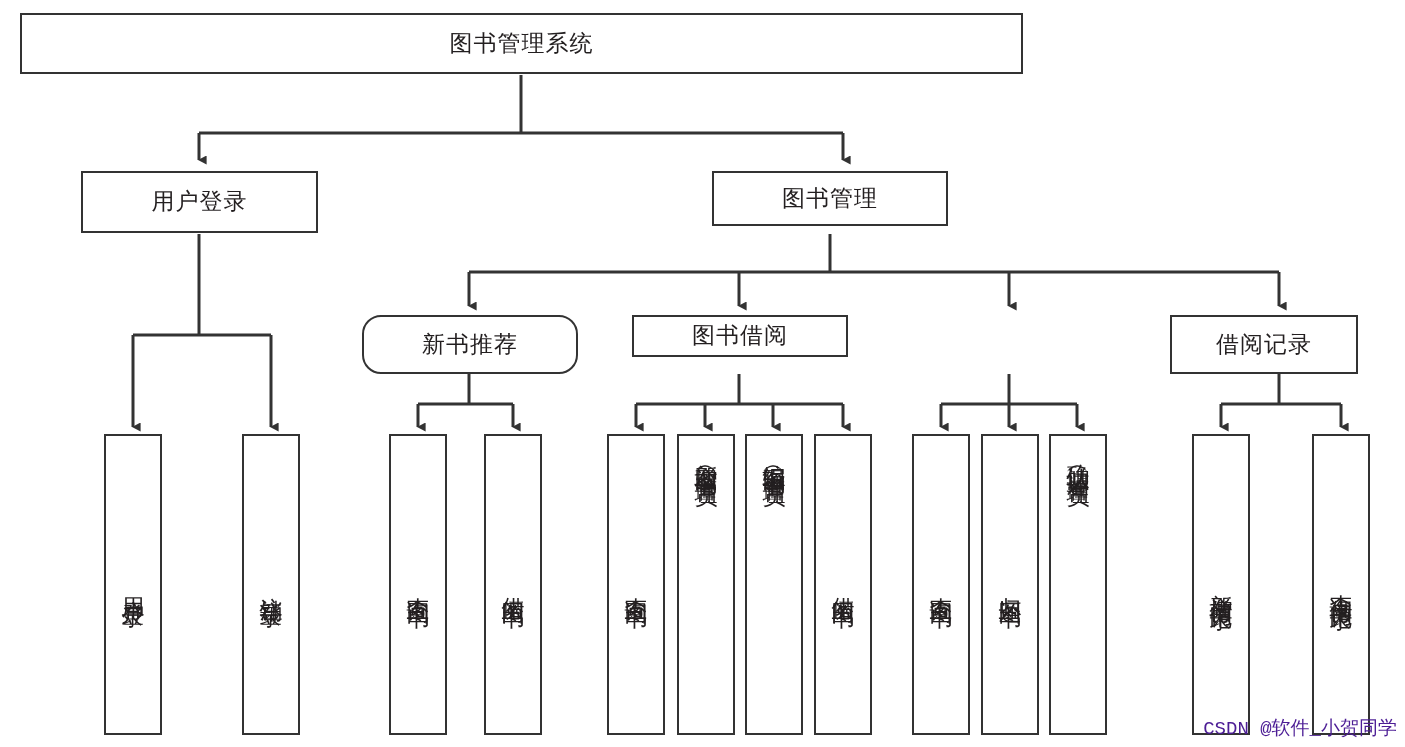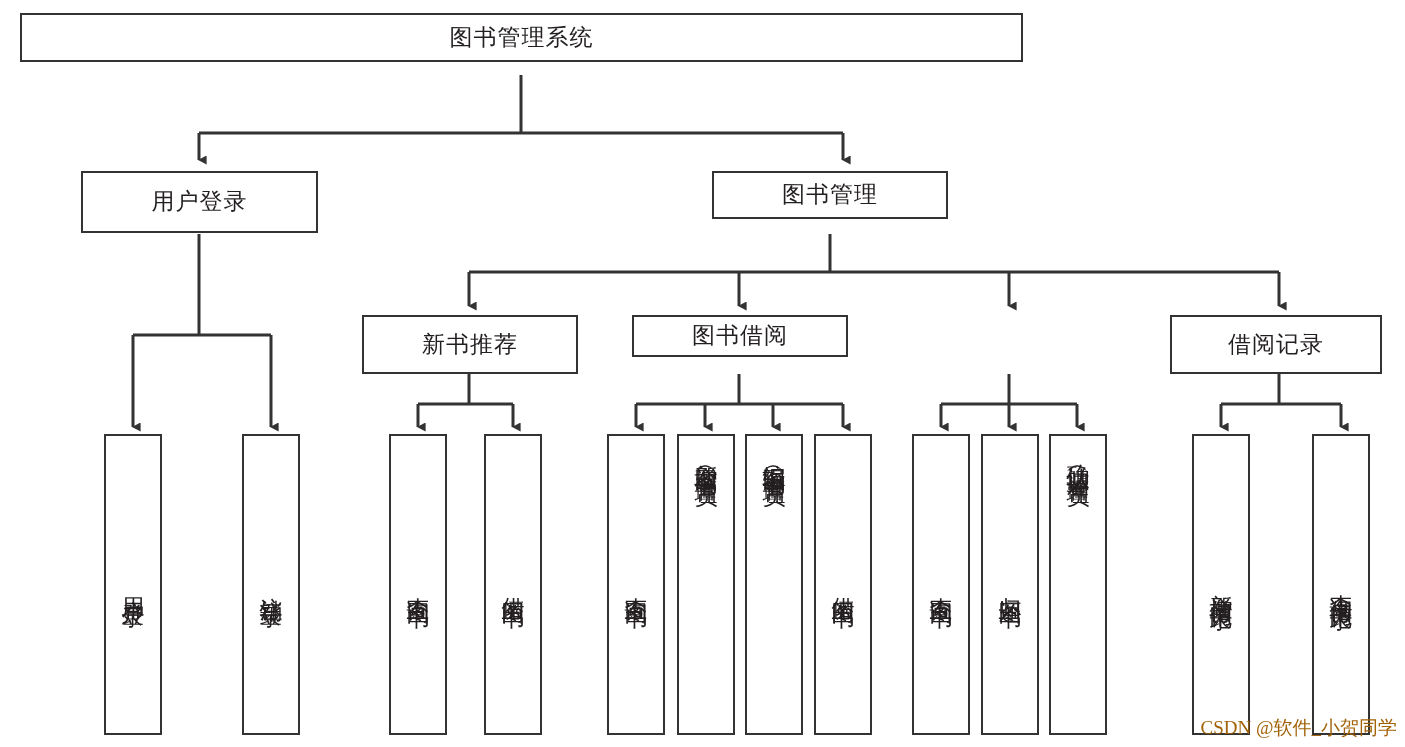--- a/index.html
+++ b/index.html
@@ -54,24 +54,24 @@
     align-items: center;
   }
   .node-v.center-v {
     justify-content: center;
   }
   #watermark {
     position: absolute;
     right: 8px;
     bottom: 6px;
     font-size: 19px;
-    color: #a16207;
+    color: #4c1d95;
     white-space: nowrap;
     z-index: 5;
-    font-family: Liberation Serif, serif;
+    font-family: Liberation Mono, monospace;
   }
 </style>
 </head>
 <body>
 
 <div id="diagram-root">
 
   <svg id="edges-layer" viewBox="0 0 1405 747" xmlns="http://www.w3.org/2000/svg">
     <defs>
       <marker id="arrowhead" markerWidth="9" markerHeight="9" refX="4.5" refY="7.6" orient="auto" markerUnits="userSpaceOnUse">
@@ -115,38 +115,38 @@
       <path d="M 1009,404 L 1009,427" marker-end="url(#arrowhead)"></path>
       <path d="M 1077,404 L 1077,427" marker-end="url(#arrowhead)"></path>
 
       <path d="M 1279,374 L 1279,404"></path>
       <path d="M 1221,404 L 1341,404"></path>
       <path d="M 1221,404 L 1221,427" marker-end="url(#arrowhead)"></path>
       <path d="M 1341,404 L 1341,427" marker-end="url(#arrowhead)"></path>
     </g>
   </svg>
 
-  <div class="node node-h" style="left:20px; top:13px; width:1003px; height:49px;">
+  <div class="node node-h" style="left:20px; top:13px; width:1003px; height:61px;">
     <span>图书管理系统</span>
   </div>
 
   <div class="node node-h" style="left:81px; top:171px; width:237px; height:62px;">
     <span>用户登录</span>
   </div>
-  <div class="node node-h" style="left:712px; top:171px; width:236px; height:48px;">
+  <div class="node node-h" style="left:712px; top:171px; width:236px; height:55px;">
     <span>图书管理</span>
   </div>
 
-  <div class="node node-h" style="left:362px; top:315px; width:216px; height:59px;">
+  <div class="node node-h" style="left:362px; top:315px; width:216px; height:59px;border-radius:19px;">
     <span>新书推荐</span>
   </div>
   <div class="node node-h" style="left:632px; top:315px; width:216px; height:42px;">
     <span>图书借阅</span>
   </div>
-  <div class="node node-h" style="left:1170px; top:315px; width:212px; height:59px;">
+  <div class="node node-h" style="left:1170px; top:315px; width:188px; height:59px;">
     <span>借阅记录</span>
   </div>
 
   <div class="node node-v center-v" style="left:104px; top:434px; width:58px; height:301px;">
     <span>用户登录</span>
   </div>
   <div class="node node-v center-v" style="left:242px; top:434px; width:58px; height:301px;">
     <span>注销登录</span>
   </div>
 

